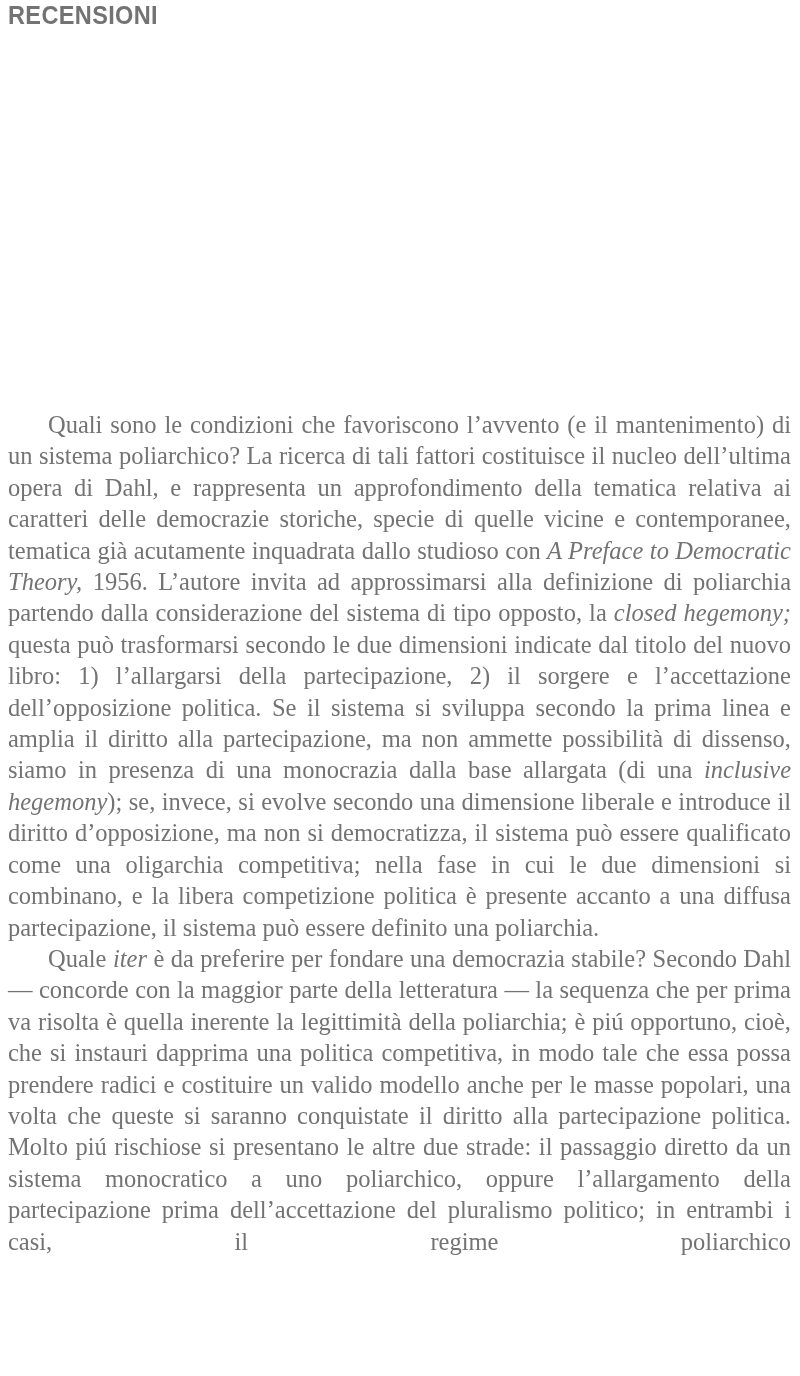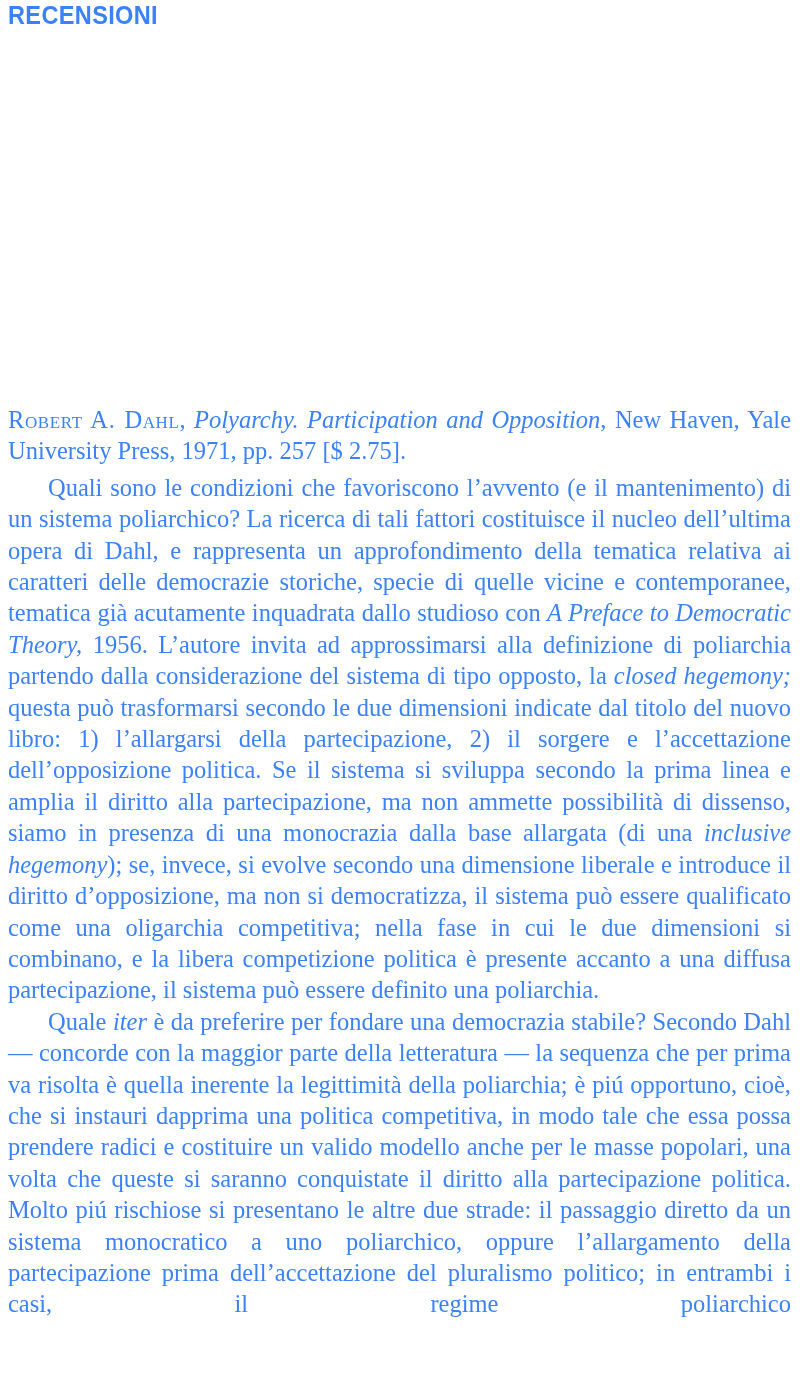--- a/index.html
+++ b/index.html
@@ -8,21 +8,21 @@
     padding: 0;
     background: #ffffff;
   }
 
   .page {
     position: relative;
     width: 800px;
     height: 1376px;
     background: #ffffff;
     overflow: hidden;
-    color: #3b82f6;
+    color: #737373;
     -webkit-font-smoothing: antialiased;
   }
 
   
   .running-head {
     position: absolute;
     left: 8px;
     top: 1px;
     font-family: "Liberation Sans", sans-serif;
     font-weight: bold;
@@ -91,21 +91,20 @@
 </style>
 </head>
 <body>
 
 <div class="page">
 
   <div class="running-head">RECENSIONI</div>
 
   <div class="textblock">
 
-    <p class="biblio"><span class="author">Robert A. Dahl</span><span>, </span><span class="work-title">Polyarchy. Participation and Opposition</span><span>, New Haven, Yale University Press, 1971, pp. 257 [$ 2.75].</span></p>
 
     <p class="body-par"><span>Quali sono le condizioni che favoriscono l’avvento (e il mantenimento) di un sistema poliarchico? La ricerca di tali fattori costituisce il nucleo dell’ultima opera di Dahl, e rappresenta un approfondimento della tematica relativa ai caratteri delle democrazie storiche, specie di quelle vicine e contemporanee, tematica già acutamente inquadrata dallo studioso con </span><span class="ital">A Preface to Democratic Theory,</span><span> 1956. L’autore invita ad approssimarsi alla definizione di poliarchia partendo dalla considerazione del sistema di tipo opposto, la </span><span class="ital">closed hegemony;</span><span> questa può trasformarsi secondo le due dimensioni indicate dal titolo del nuovo libro: 1) l’allargarsi della partecipazione, 2) il sorgere e l’accettazione dell’opposizione politica. Se il sistema si sviluppa secondo la prima linea e amplia il diritto alla partecipazione, ma non ammette possibilità di dissenso, siamo in presenza di una monocrazia dalla base allargata (di una </span><span class="ital">inclusive hegemony</span><span>); se, invece, si evolve secondo una dimensione liberale e introduce il diritto d’opposizione, ma non si democratizza, il sistema può essere qualificato come una oligarchia competitiva; nella fase in cui le due dimensioni si combinano, e la libera competizione politica è presente accanto a una diffusa partecipazione, il sistema può essere definito una poliarchia.</span></p>
 
     <p class="body-par"><span>Quale </span><span class="ital">iter</span><span class="force-justify" style="display:inline"> è da preferire per fondare una democrazia stabile? Secondo Dahl — concorde con la maggior parte della letteratura — la sequenza che per prima va risolta è quella inerente la legittimità della poliarchia; è piú opportuno, cioè, che si instauri dapprima una politica competitiva, in modo tale che essa possa prendere radici e costituire un valido modello anche per le masse popolari, una volta che queste si saranno conquistate il diritto alla partecipazione politica. Molto piú rischiose si presentano le altre due strade: il passaggio diretto da un sistema monocratico a uno poliarchico, oppure l’allargamento della partecipazione prima dell’accettazione del pluralismo politico; in entrambi i casi, il regime poliarchico</span></p>
 
   </div>
 
 </div>
 
 </body></html>

